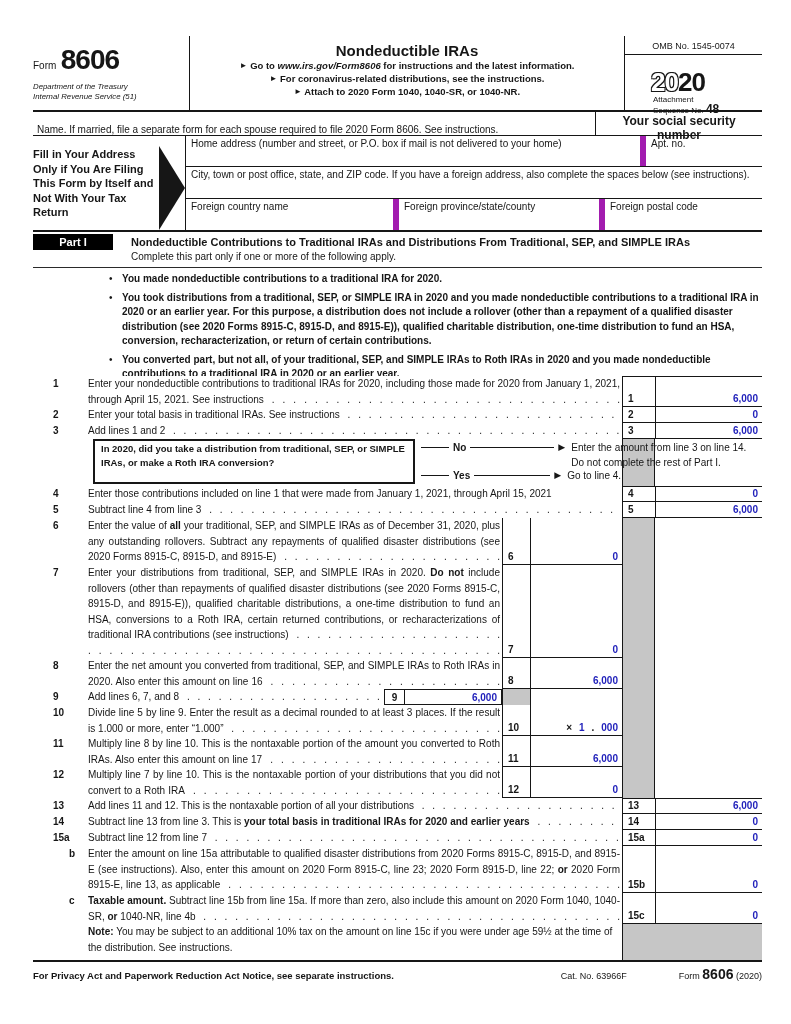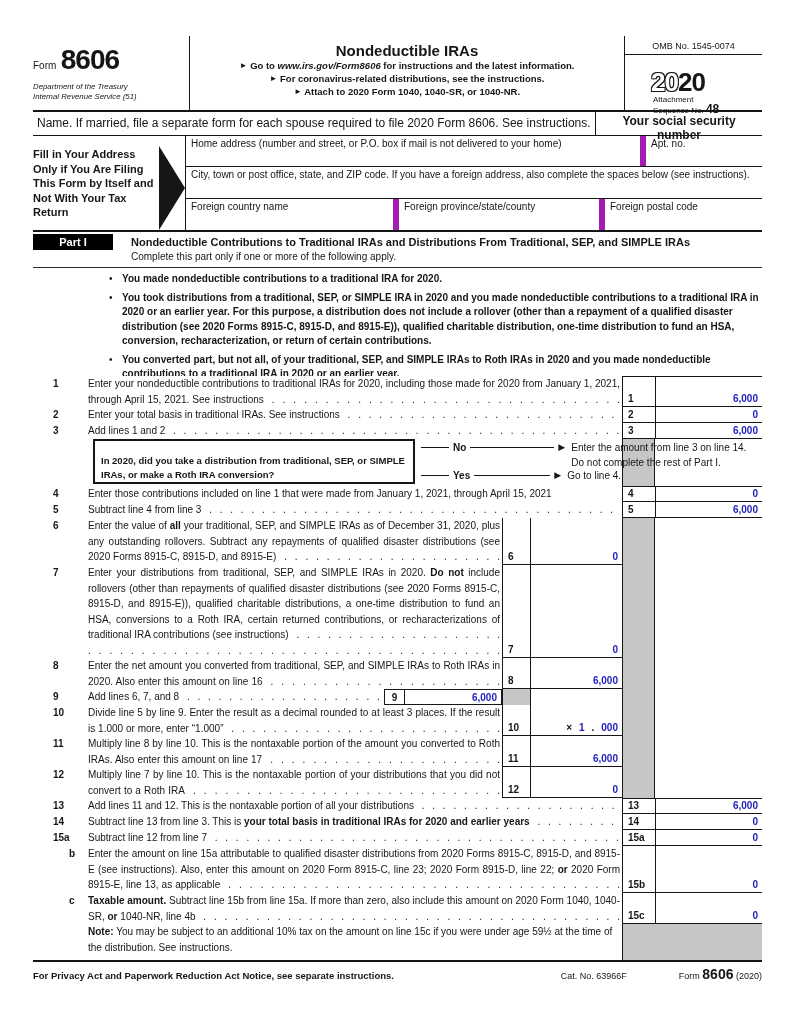--- a/index.html
+++ b/index.html
@@ -21,21 +21,21 @@
   .tri-s { font-size:8px; vertical-align:1px; }
   .h-right { width:137px; font-size:9px; }
   .h-right .omb { text-align:center; padding:5px 0 3px 0; border-bottom:1px solid #161616; }
   .h-right .year { font-size:26px; font-weight:bold; padding-left:26px; letter-spacing:-1px; line-height:26px; margin-top:14px;}
   .year .outl { color:#fff; text-shadow:-1px -1px 0 #161616, 1px -1px 0 #161616, -1px 1px 0 #161616, 1px 1px 0 #161616; }
   .h-right .att { font-size:8px; padding-left:28px; line-height:9.5px; }
   .h-right .attno { font-size:12px; font-weight:bold; }
 
   
   .namerow { display:flex; height:26px; border-top:2px solid #161616; border-bottom:1px solid #161616; }
-  .nr-left { flex:1; font-size:12px; padding:4px 4px; }
+  .nr-left { flex:1; font-size:10px; padding:12px 4px; }
   .nr-right { width:167px; border-left:1px solid #161616; font-size:12px; font-weight:bold; padding:2px 5px;text-align:center; }
 
   
   .addr { display:flex; height:96px; border-bottom:2px solid #161616; }
   .addr-side { width:152px; position:relative; padding-top:11px; }
   .addr-side .stext { font-size:11px; font-weight:bold; line-height:14.5px; width:124px; }
   .addr-arrow { position:absolute; right:0; top:10px; width:0; height:0;
                 border-left:26px solid #161616; border-top:42px solid transparent; border-bottom:42px solid transparent; }
   .addr-grid { flex:1; border-left:1px solid #161616; display:flex; flex-direction:column; }
   .ar { display:flex; height:32px; border-bottom:1px solid #161616; }
@@ -83,21 +83,21 @@
 
   
   .n9 { width:20px; border:1px solid #161616; border-right:none; display:flex; align-items:flex-end;
         justify-content:center; font-weight:bold; font-size:10px; padding-bottom:1px; }
   .a9 { width:98px; border:1px solid #161616; display:flex; align-items:flex-end; justify-content:flex-end;
         font-weight:bold; font-size:10px; color:#2222bb; padding:0 4px 1px 0; }
 
   
   .flowwrap { flex:1; position:relative; }
   .fbox { position:absolute; left:60px; top:0; width:322px; height:45px; border:2px solid #161616;
-          padding:13px 6px; font-size:9.5px; font-weight:bold; line-height:13.5px; }
+          padding:1px 6px; font-size:9.5px; font-weight:bold; line-height:13.5px; }
   .branch { position:absolute; left:384px; display:flex; align-items:flex-start; }
   .seg { border-top:1.5px solid #161616; height:1px; margin:6px 4px 0 4px; }
   .blabel { font-size:10px; font-weight:bold; line-height:13px; }
   .btri { font-size:9px; line-height:13px; margin-right:6px; }
   .btext { font-size:10px; line-height:14.5px; white-space:nowrap; }
 
   
   .frule { height:2px; background:#161616; }
   .footer { display:flex; align-items:baseline; padding-top:4px; font-size:9px; }
   .fpriv { font-weight:bold; font-size:9.5px; }

